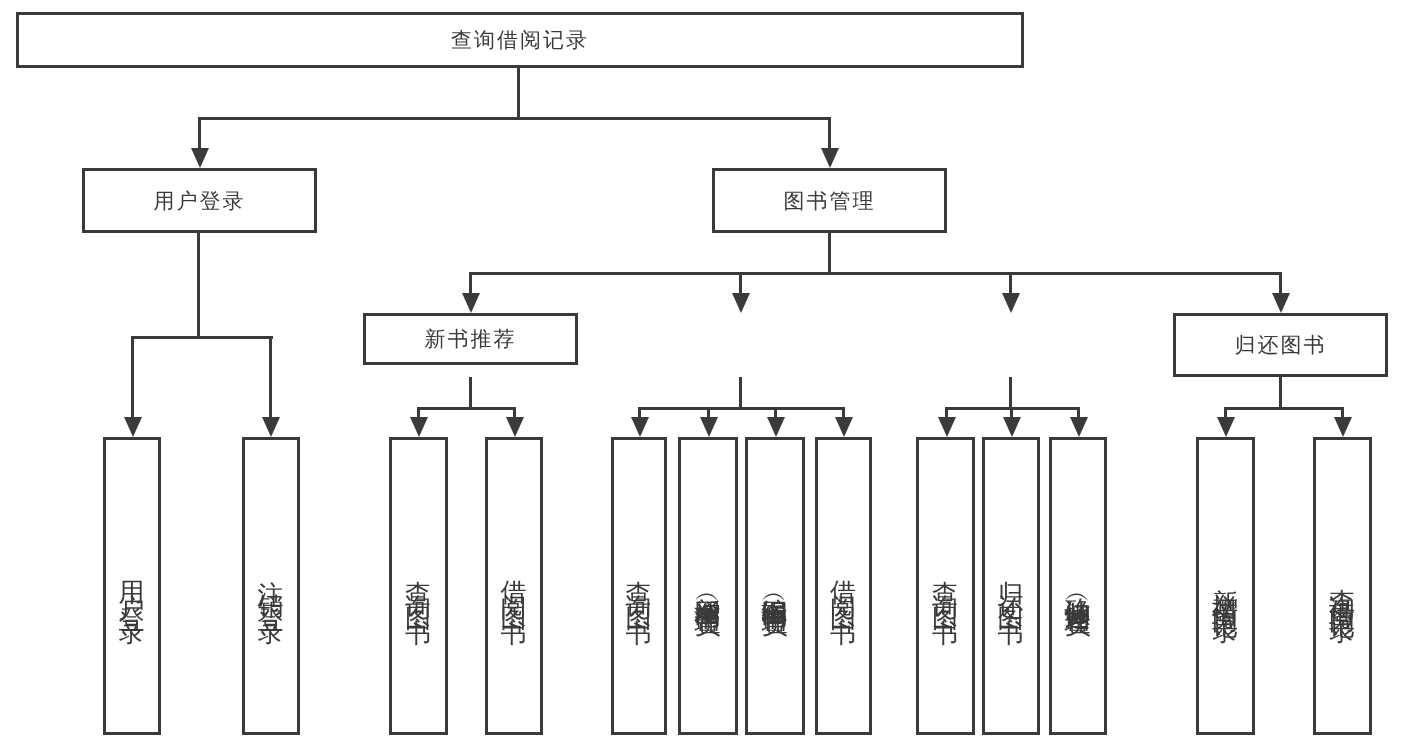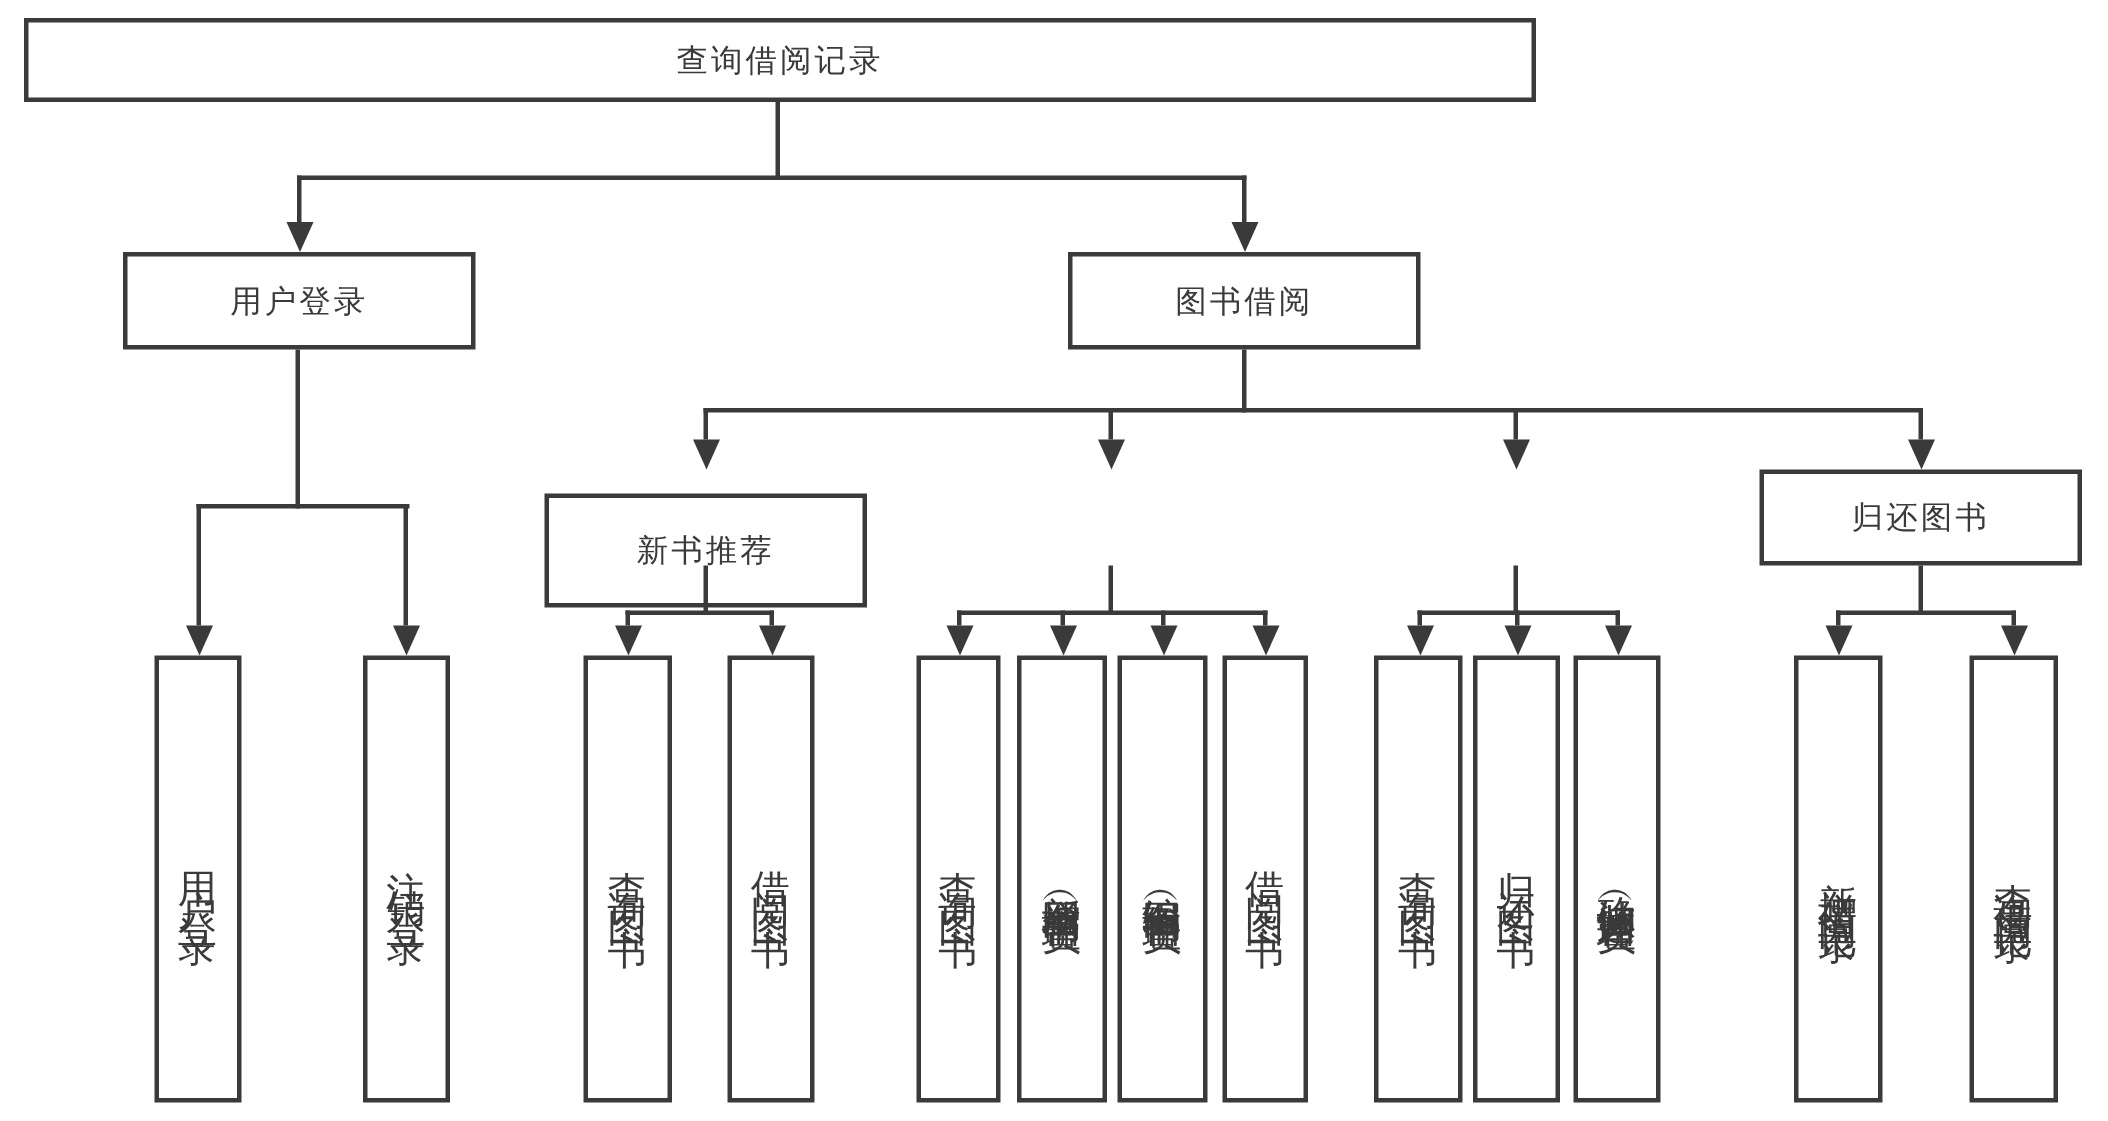--- a/index.html
+++ b/index.html
@@ -71,36 +71,36 @@
 
   <div class="line" style="left:517px; top:68px; width:3px; height:52px;"></div>
   <div class="line" style="left:198px; top:117px; width:633px; height:3px;"></div>
   <div class="arrow" style="left:198px; top:117px; height:31px;"></div>
   <div class="arrow" style="left:828px; top:117px; height:31px;"></div>
 
   <div class="box hbox" style="left:82px; top:168px; width:235px; height:65px;">
     <span>用户登录</span>
   </div>
   <div class="box hbox" style="left:712px; top:168px; width:235px; height:65px;">
-    <span>图书借阅</span>
+    <span>图书管理</span>
   </div>
 
   <div class="line" style="left:197px; top:233px; width:3px; height:106px;"></div>
   <div class="line" style="left:131px; top:336px; width:142px; height:3px;"></div>
   <div class="arrow" style="left:131px; top:336px; height:81px;"></div>
   <div class="arrow" style="left:269px; top:336px; height:81px;"></div>
 
   <div class="line" style="left:828px; top:233px; width:3px; height:42px;"></div>
   <div class="line" style="left:469px; top:272px; width:813px; height:3px;"></div>
   <div class="arrow" style="left:469px; top:272px; height:21px;"></div>
   <div class="arrow" style="left:739px; top:272px; height:21px;"></div>
   <div class="arrow" style="left:1009px; top:272px; height:21px;"></div>
   <div class="arrow" style="left:1279px; top:272px; height:21px;"></div>
 
-  <div class="box hbox" style="left:363px; top:313px; width:215px; height:76px;margin-top:16px;">
+  <div class="box hbox" style="left:363px; top:313px; width:215px; height:52px;">
     <span>新书推荐</span>
   </div>
   <div class="box hbox" style="left:1173px; top:313px; width:215px; height:64px;">
     <span>归还图书</span>
   </div>
 
   <div class="line" style="left:469px; top:377px; width:3px; height:33px;"></div>
   <div class="line" style="left:417px; top:407px; width:99px; height:3px;"></div>
   <div class="arrow" style="left:417px; top:407px; height:10px;"></div>
   <div class="arrow" style="left:513px; top:407px; height:10px;"></div>

